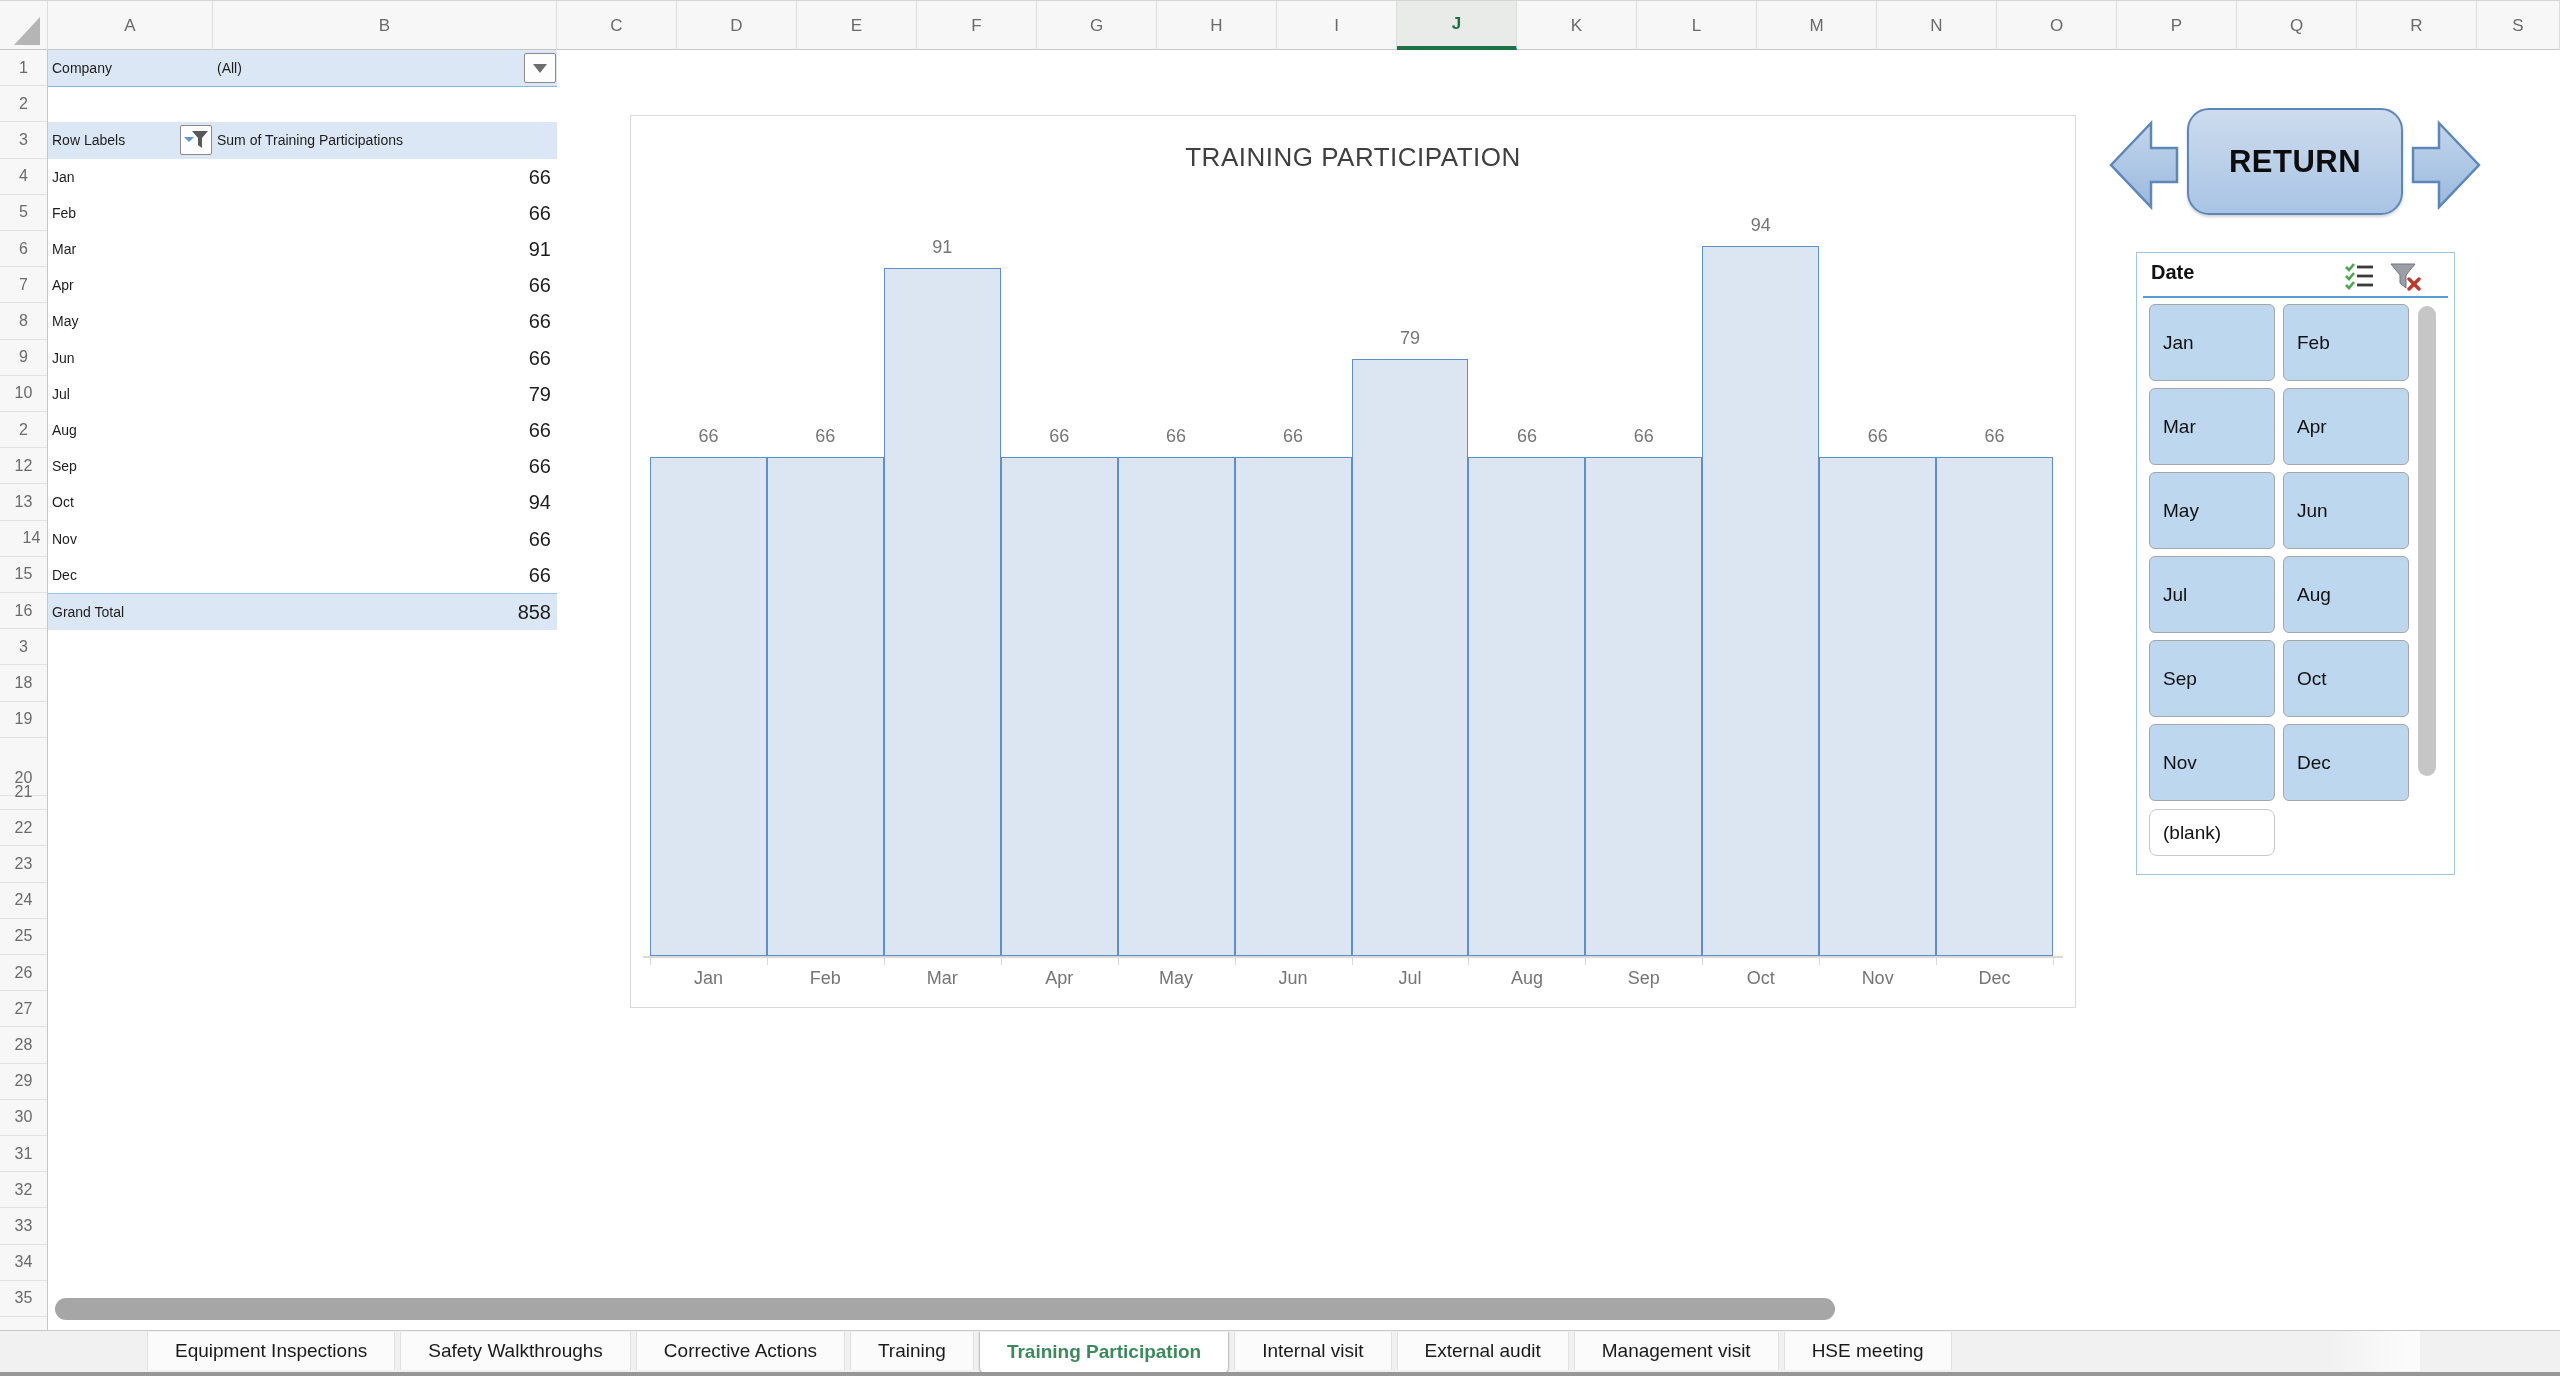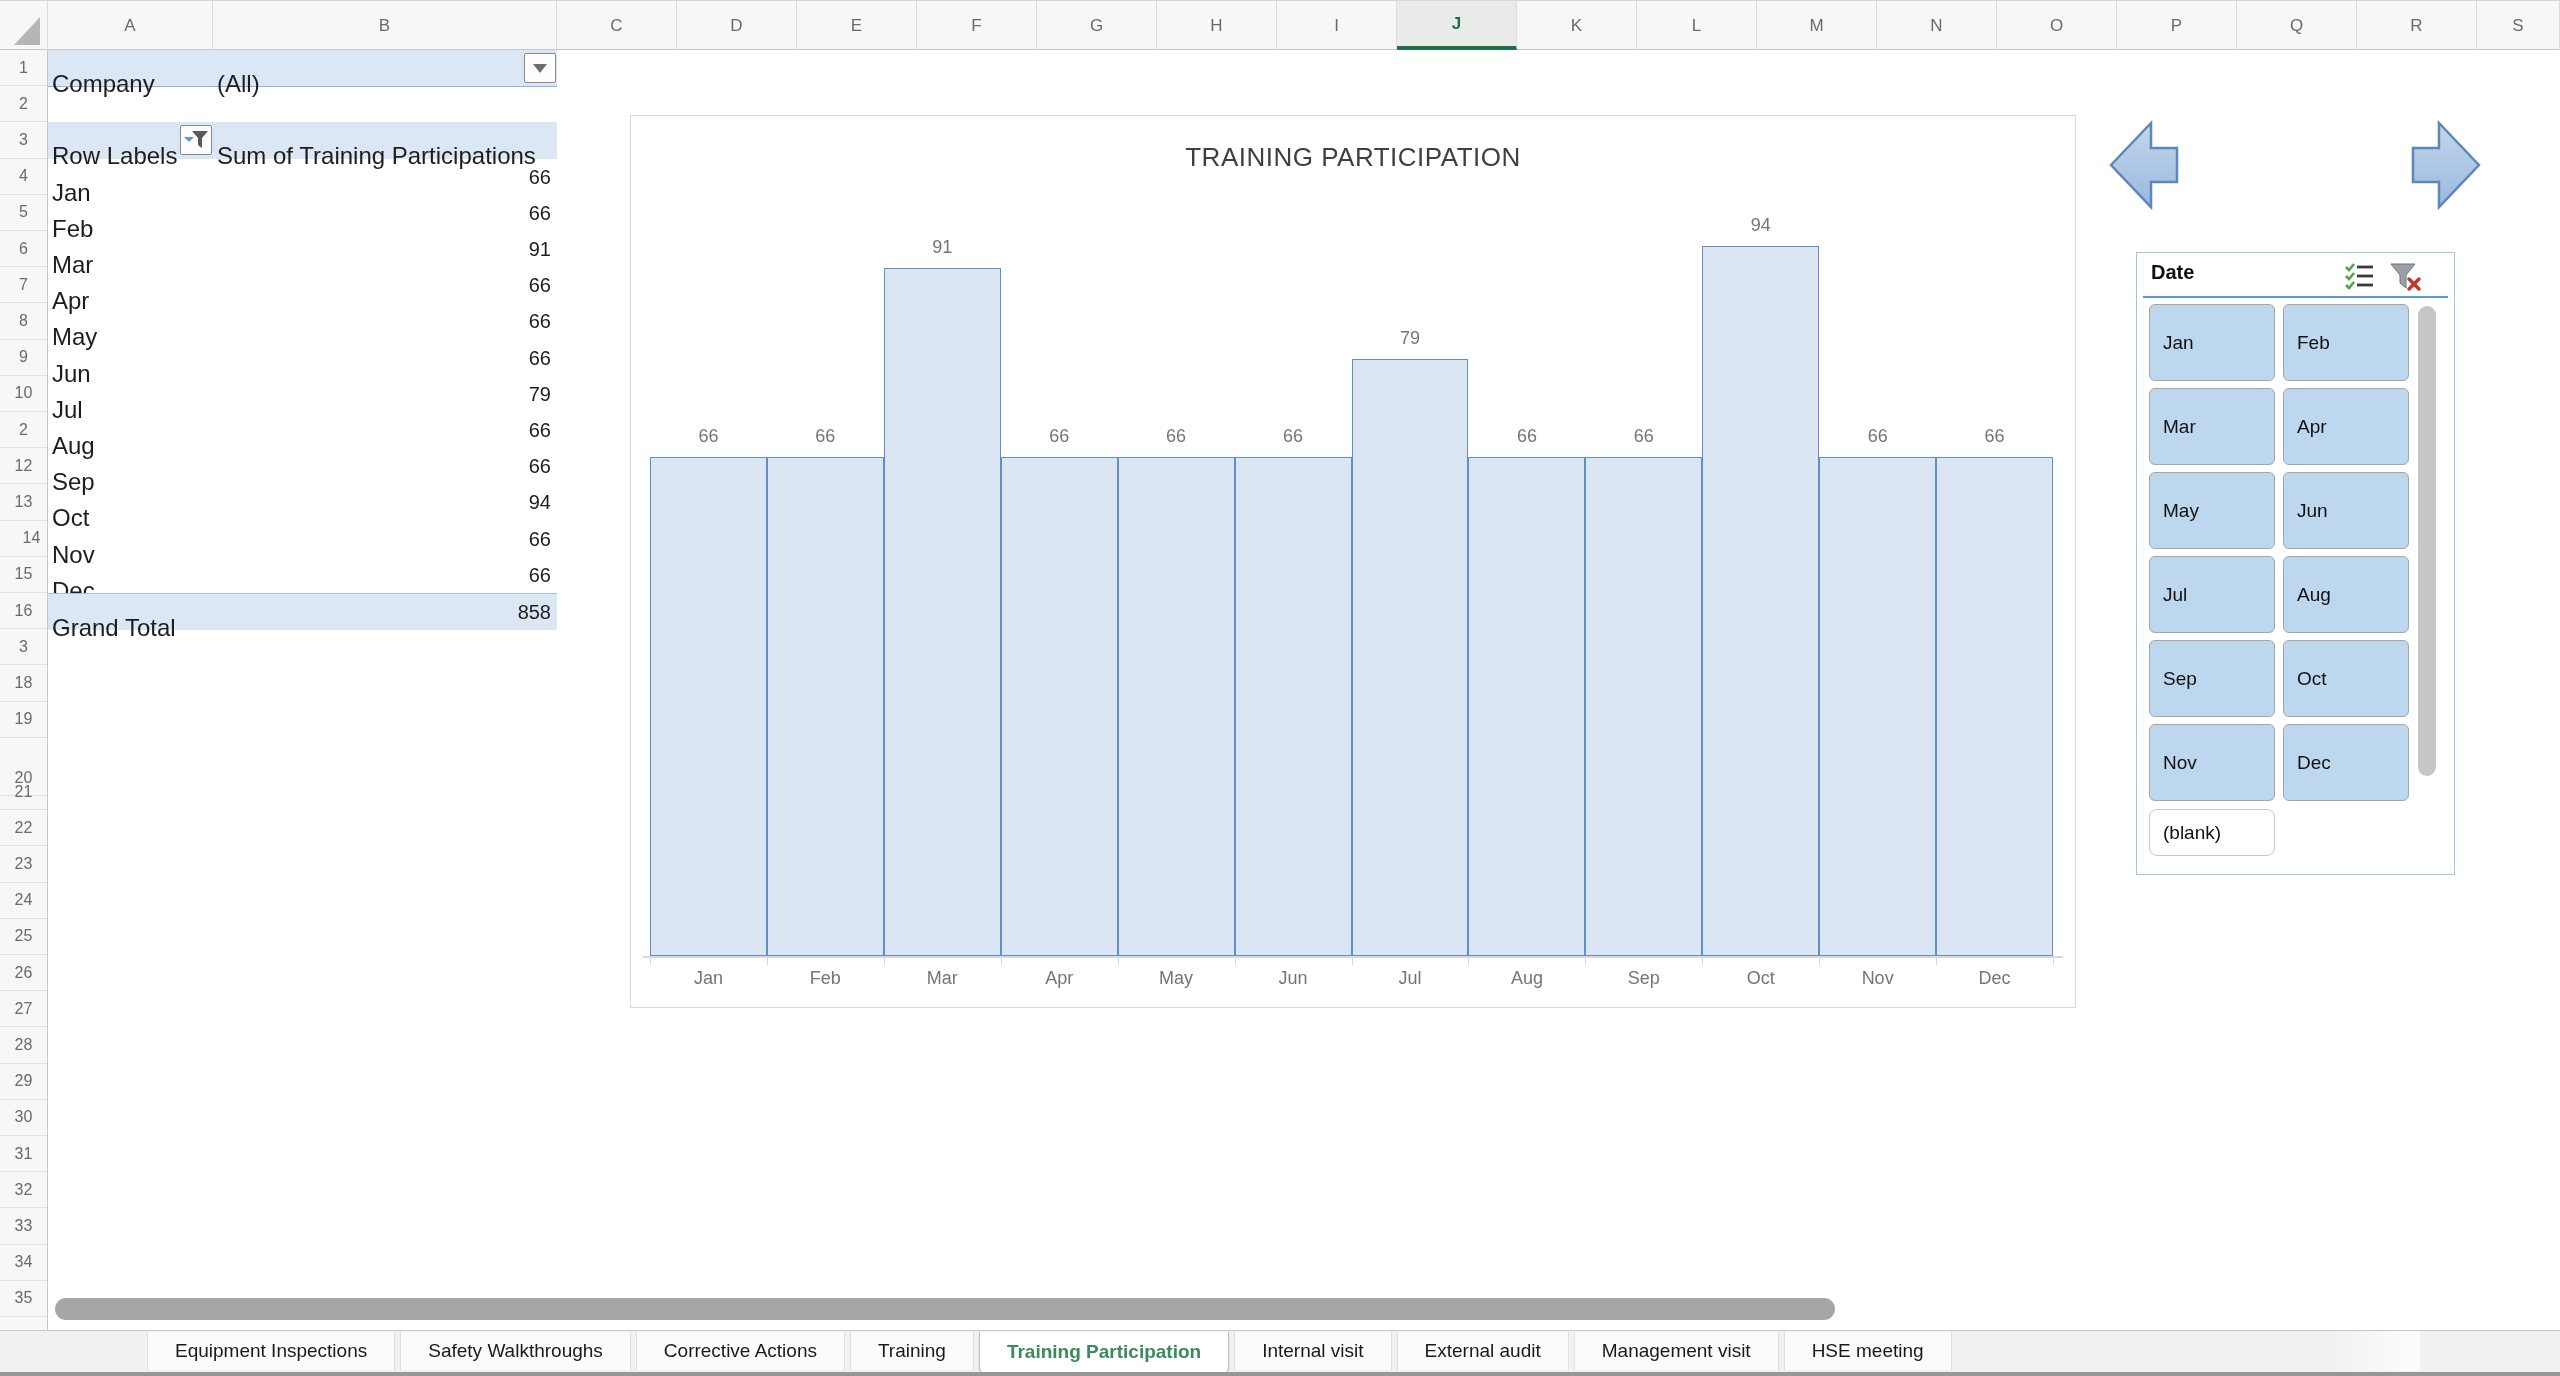--- a/index.html
+++ b/index.html
@@ -15,21 +15,21 @@
            font-size:17px;color:#6a6a6a;border-right:1px solid #dcdcdc;}
   .colcell.sel{background:#e9ebe9;color:#1e7145;border-bottom:4px solid #1e7145;font-weight:600;}
   .row-strip{position:absolute;left:0;top:50px;width:48px;height:1280px;background:#f7f7f7;
              border-right:1px solid #c6c6c6;}
   .rowcell{position:absolute;left:0;width:47px;display:flex;align-items:center;justify-content:center;
            font-size:16px;color:#6a6a6a;border-bottom:1px solid #e2e2e2;}
 
   
   .pv-band{position:absolute;left:48px;width:509px;height:37px;}
   .pv-blue{background:#dbe7f4;}
-  .pv-text{position:absolute;top:15px;height:37px;line-height:37px;font-size:24px;white-space:nowrap;}
+  .pv-text{position:absolute;top:0;height:37px;line-height:37px;font-size:14px;white-space:nowrap;}
   .pv-val{position:absolute;top:0;height:37px;line-height:37px;font-size:20px;text-align:right;}
   .dd-btn{position:absolute;display:flex;align-items:center;justify-content:center;
           background:#fdfdfd;border:1.5px solid #8a8a8a;border-radius:2px;}
   .dd-arrow{width:0;height:0;border-left:7px solid transparent;border-right:7px solid transparent;
             border-top:9px solid #6d6d6d;}
 
   
   .chart{position:absolute;left:630px;top:115px;width:1446px;height:893px;background:#fff;
          border:1.5px solid #d9d9d9;}
   .chart-title{position:absolute;left:0;top:26px;width:100%;text-align:center;font-size:26px;
@@ -277,20 +277,21 @@
 
   <svg class="nav-arrow" style="left:2108px" width="72" height="94">
     <defs>
         <linearGradient id="ag" x1="0" y1="0" x2="0" y2="1">
       <stop offset="0" stop-color="#c3d6ec"></stop>
           <stop offset="1" stop-color="#9ab9de"></stop>
         </linearGradient>
       </defs>
     <polygon points="3,47 43,5 43,30 69,30 69,64 43,64 43,89" fill="url(#ag)" stroke="#5d87b8" stroke-width="2.5"></polygon>
   </svg>
+  <div class="ret-btn">RETURN</div>
   <svg class="nav-arrow" style="left:2410px" width="72" height="94">
     <polygon points="69,47 29,5 29,30 3,30 3,64 29,64 29,89" fill="url(#ag)" stroke="#5d87b8" stroke-width="2.5"></polygon>
   </svg>
 
   <div class="slicer">
     <div class="slicer-title">Date</div>
     <svg class="sl-icon" style="left:206px" viewBox="0 0 32 30">
       <g stroke="#4ca64c" stroke-width="2.6" fill="none">
         <path d="M3,5 6,8 11,2"></path>
           <path d="M3,14 6,17 11,11"></path>

